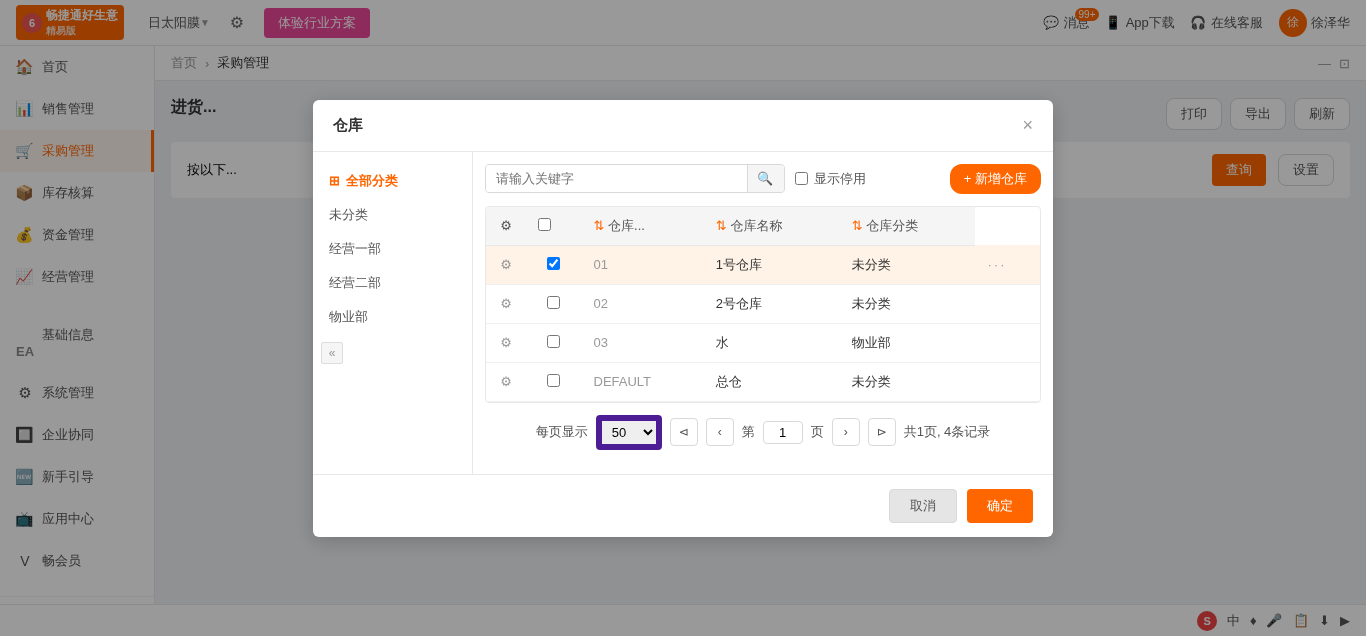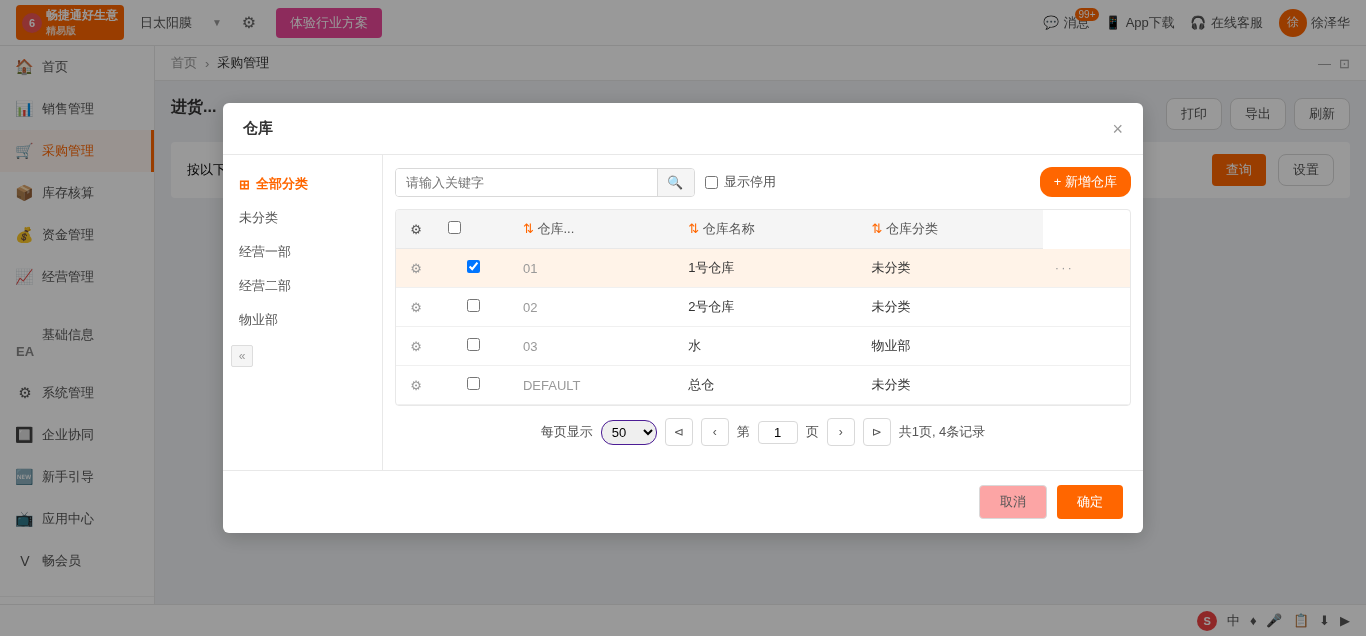--- a/index.html
+++ b/index.html
@@ -2,21 +2,21 @@
 <html><head>
   <meta charset="utf-8">
   <style>
     * { box-sizing: border-box; margin: 0; padding: 0; }
     body { font-family: 'Microsoft YaHei', Arial, sans-serif; font-size: 13px; background: #f0f2f5; width: 1366px; height: 636px; overflow: hidden; }
 
     
     .topbar { height: 46px; background: #fff; display: flex; align-items: center; padding: 0 16px; gap: 12px; border-bottom: 1px solid #e8e8e8; }
     .topbar-logo { background: #f60; border-radius: 4px; padding: 2px 6px; color: #fff; font-weight: bold; font-size: 12px; display: flex; align-items: center; gap: 4px; }
     .topbar-logo-icon { width: 20px; height: 20px; background: #e55; border-radius: 50%; display: flex; align-items: center; justify-content: center; color: #fff; font-size: 11px; font-weight: bold; }
-    .topbar-store { display: flex; align-items: center; gap: 20px; margin-left: 4px; color: #555; font-size: 13px; }
+    .topbar-store { display: flex; align-items: center; gap: 0; margin-left: 12px; color: #555; font-size: 13px; }
     .topbar-store .arrow { color: #999; font-size: 10px; }
     .topbar-gear { width: 30px; height: 30px; display: flex; align-items: center; justify-content: center; color: #666; font-size: 16px; cursor: pointer; }
     .topbar-btn { background: #ec4899; color: #fff; border: none; border-radius: 4px; padding: 6px 14px; font-size: 13px; cursor: pointer; }
     .topbar-right { margin-left: auto; display: flex; align-items: center; gap: 16px; }
     .topbar-right-item { display: flex; align-items: center; gap: 4px; color: #555; font-size: 13px; cursor: pointer; position: relative; }
     .badge { background: #f60; color: #fff; border-radius: 10px; font-size: 10px; padding: 1px 4px; position: absolute; top: -6px; right: -10px; }
     .topbar-avatar { width: 28px; height: 28px; background: #f60; border-radius: 50%; display: flex; align-items: center; justify-content: center; color: #fff; font-size: 12px; }
 
     
     .layout { display: flex; height: calc(636px - 46px); }
@@ -30,21 +30,21 @@
     .breadcrumb { background: #fff; padding: 8px 16px; border-bottom: 1px solid #e8e8e8; display: flex; gap: 8px; align-items: center; font-size: 13px; color: #999; }
     .breadcrumb .current { color: #333; }
     .content { padding: 16px; flex: 1; overflow: auto; }
     .page-title { font-size: 16px; font-weight: bold; color: #333; margin-bottom: 12px; }
     .filter-bar { background: #fff; padding: 12px 16px; border-radius: 4px; margin-bottom: 12px; display: flex; gap: 12px; align-items: center; flex-wrap: wrap; }
     .btn-primary { background: #f60; color: #fff; border: none; border-radius: 4px; padding: 6px 14px; font-size: 13px; cursor: pointer; }
     .btn-default { background: #fff; color: #555; border: 1px solid #d9d9d9; border-radius: 8px; padding: 6px 14px; font-size: 13px; cursor: pointer; }
 
     
     .modal-overlay { position: fixed; top: 0; left: 0; width: 1366px; height: 636px; background: rgba(0,0,0,0.4); display: flex; align-items: center; justify-content: center; z-index: 1000; }
-    .modal { background: #fff; border-radius: 6px; width: 920px; max-height: 580px; display: flex; flex-direction: column; box-shadow: 0 4px 20px rgba(0,0,0,0.2); }
+    .modal { background: #fff; border-radius: 6px; width: 740px; max-height: 580px; display: flex; flex-direction: column; box-shadow: 0 4px 20px rgba(0,0,0,0.2); }
     .modal-header { padding: 16px 20px; border-bottom: 1px solid #e8e8e8; display: flex; align-items: center; justify-content: space-between; }
     .modal-title { font-size: 15px; font-weight: bold; color: #333; }
     .modal-close { cursor: pointer; color: #999; font-size: 18px; line-height: 1; }
     .modal-body { display: flex; flex: 1; overflow: hidden; }
     .modal-sidebar { width: 160px; border-right: 1px solid #e8e8e8; padding: 12px 0; }
     .modal-sidebar-item { padding: 8px 16px; cursor: pointer; color: #555; font-size: 13px; display: flex; align-items: center; gap: 6px; }
     .modal-sidebar-item.active { color: #f60; font-weight: bold; }
     .modal-sidebar-item .grid-icon { color: #f60; }
     .collapse-btn { width: 22px; height: 22px; background: #f5f5f5; border: 1px solid #ddd; border-radius: 2px; display: flex; align-items: center; justify-content: center; cursor: pointer; font-size: 12px; color: #999; margin: 8px 0 8px 8px; }
     .modal-content { flex: 1; display: flex; flex-direction: column; padding: 12px; overflow: hidden; }
@@ -65,27 +65,27 @@
     tbody tr.selected { background: #fff3e8; }
     tbody td { padding: 10px 12px; color: #333; font-size: 13px; }
     .td-center { text-align: center; }
     .row-num { color: #999; }
     .col-settings { width: 40px; text-align: center; }
     .gear-cell { color: #999; cursor: pointer; }
     .more-btn { color: #999; cursor: pointer; letter-spacing: 2px; }
 
     
     .pagination { display: flex; align-items: center; justify-content: center; gap: 8px; padding: 12px; font-size: 13px; color: #555; }
-    .pagination select { border: 1px solid #4c1d95; border-radius: 12px; padding: 3px 6px; font-size: 13px; }
+    .pagination select { border: 6px solid #4c1d95; border-radius: 4px; padding: 3px 6px; font-size: 13px; }
     .page-btn { width: 28px; height: 28px; border: 1px solid #d9d9d9; border-radius: 4px; display: flex; align-items: center; justify-content: center; cursor: pointer; color: #555; background: #fff; font-size: 12px; }
     .page-input { width: 40px; border: 1px solid #d9d9d9; border-radius: 4px; padding: 3px 6px; text-align: center; font-size: 13px; }
 
     
     .modal-footer { padding: 14px 20px; border-top: 1px solid #e8e8e8; display: flex; justify-content: flex-end; gap: 10px; }
-    .btn-cancel { background: #fca5a5; color: #555; border: 1px solid #d9d9d9; border-radius: 4px; padding: 7px 20px; font-size: 13px; cursor: pointer; }
+    .btn-cancel { background: #e5e5e5; color: #555; border: 1px solid #d9d9d9; border-radius: 4px; padding: 7px 20px; font-size: 13px; cursor: pointer; }
     .btn-confirm { background: #f60; color: #fff; border: none; border-radius: 4px; padding: 7px 20px; font-size: 13px; cursor: pointer; }
 
     
     .status-bar { position: fixed; bottom: 0; right: 0; left: 0; height: 32px; background: #fff; border-top: 1px solid #e8e8e8; display: flex; align-items: center; justify-content: flex-end; padding: 0 16px; gap: 10px; font-size: 13px; color: #555; z-index: 900; }
   </style>
 </head>
 <body>
 
 <div class="topbar">
   <div class="topbar-logo">

